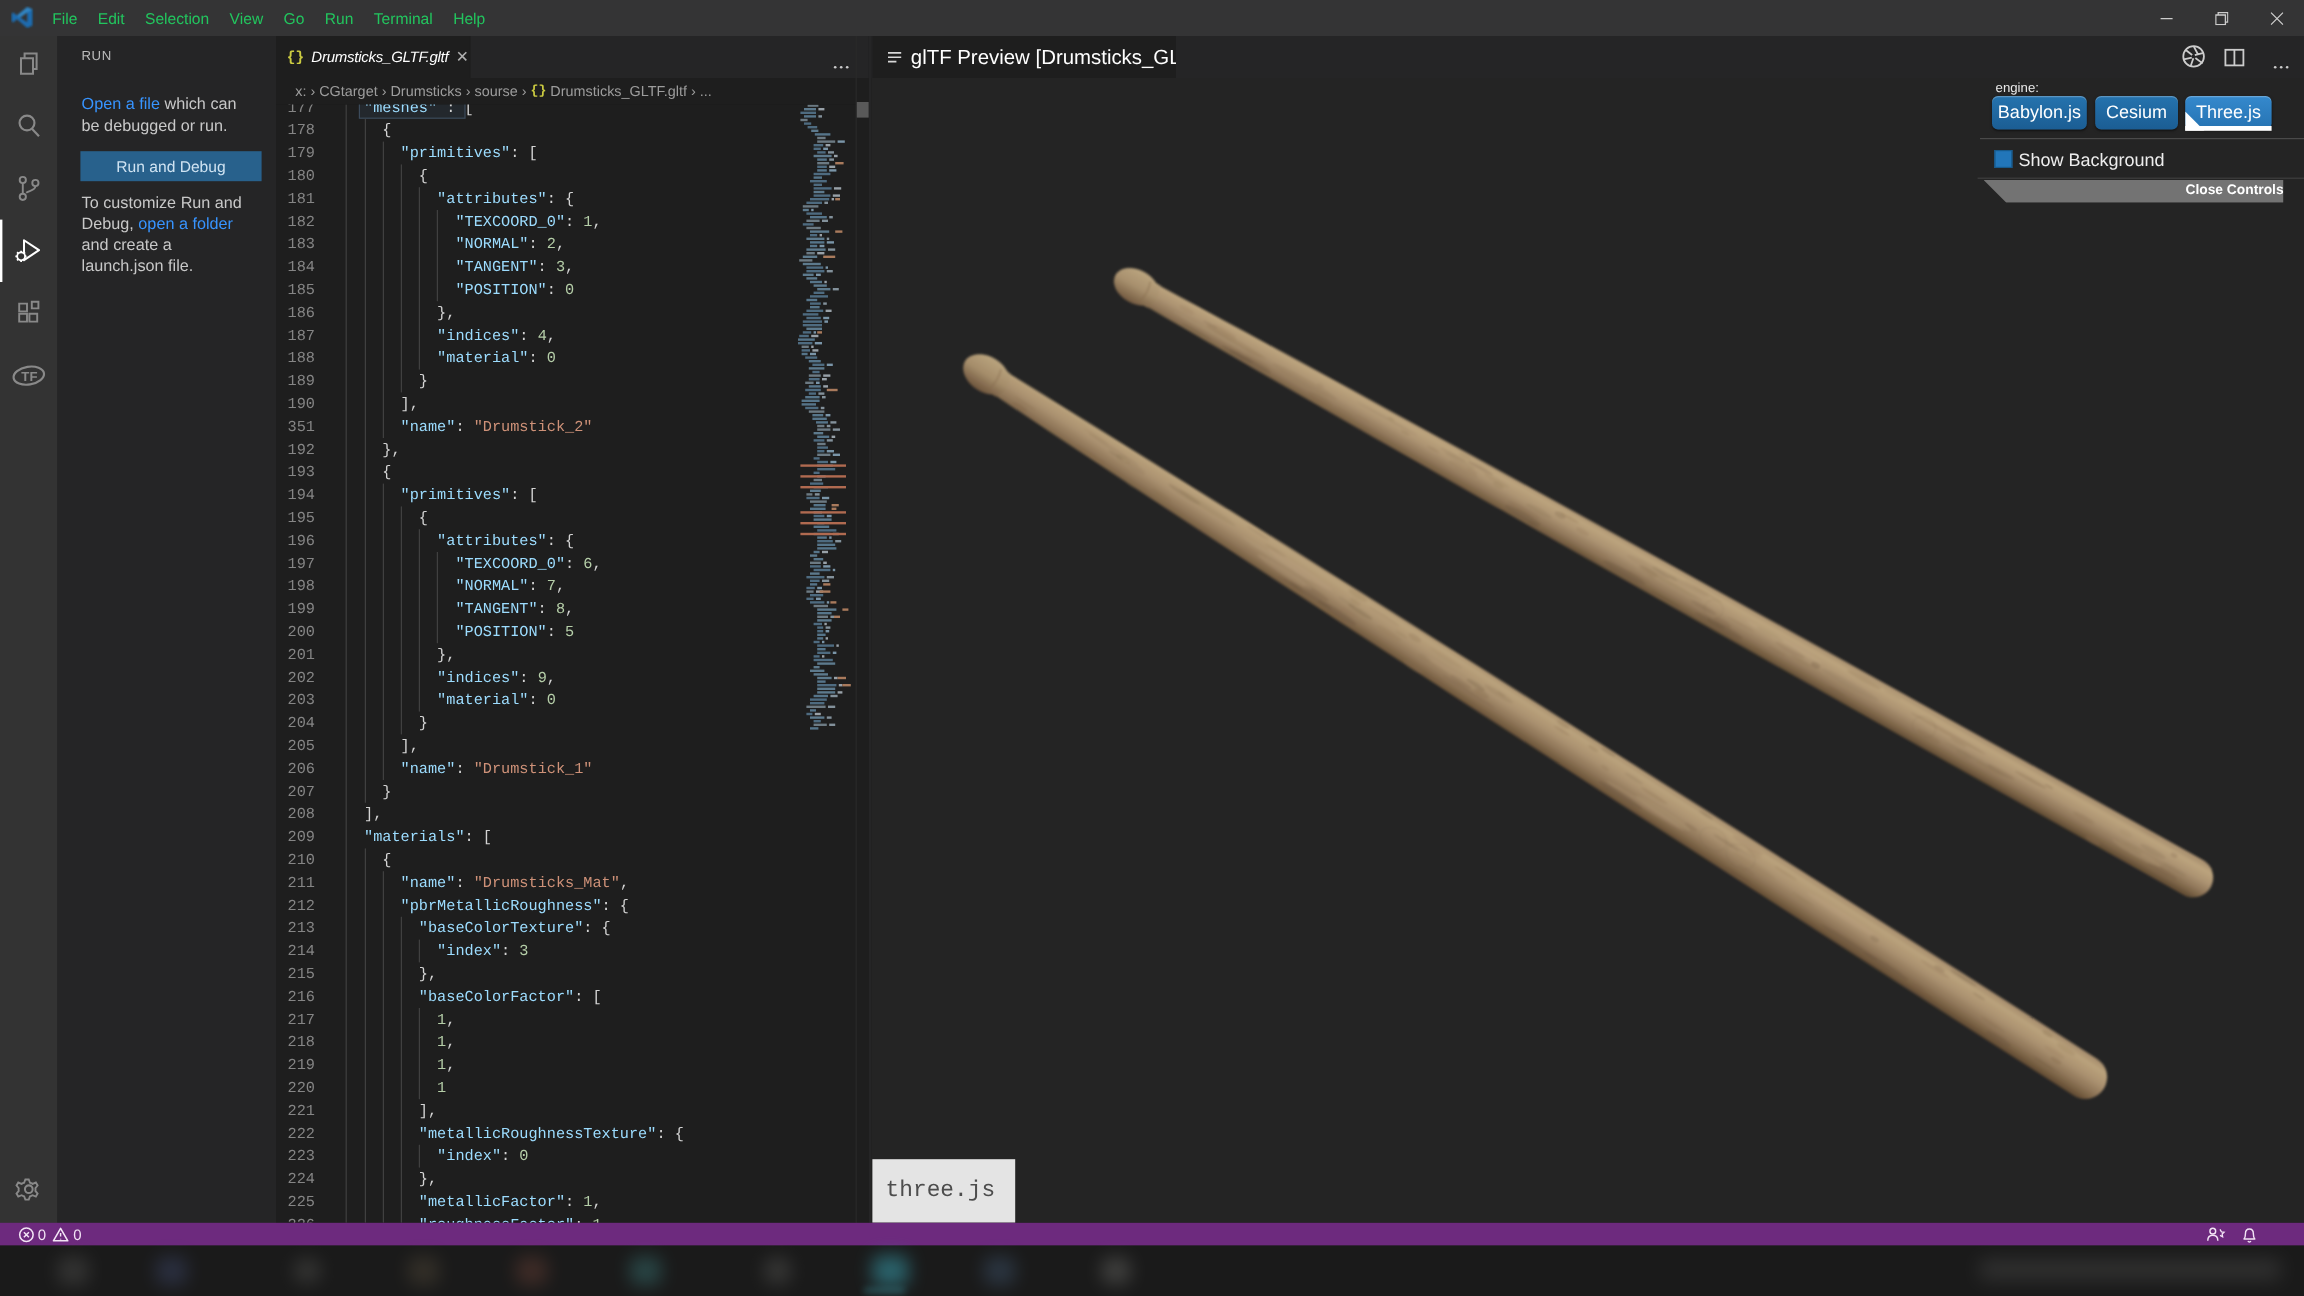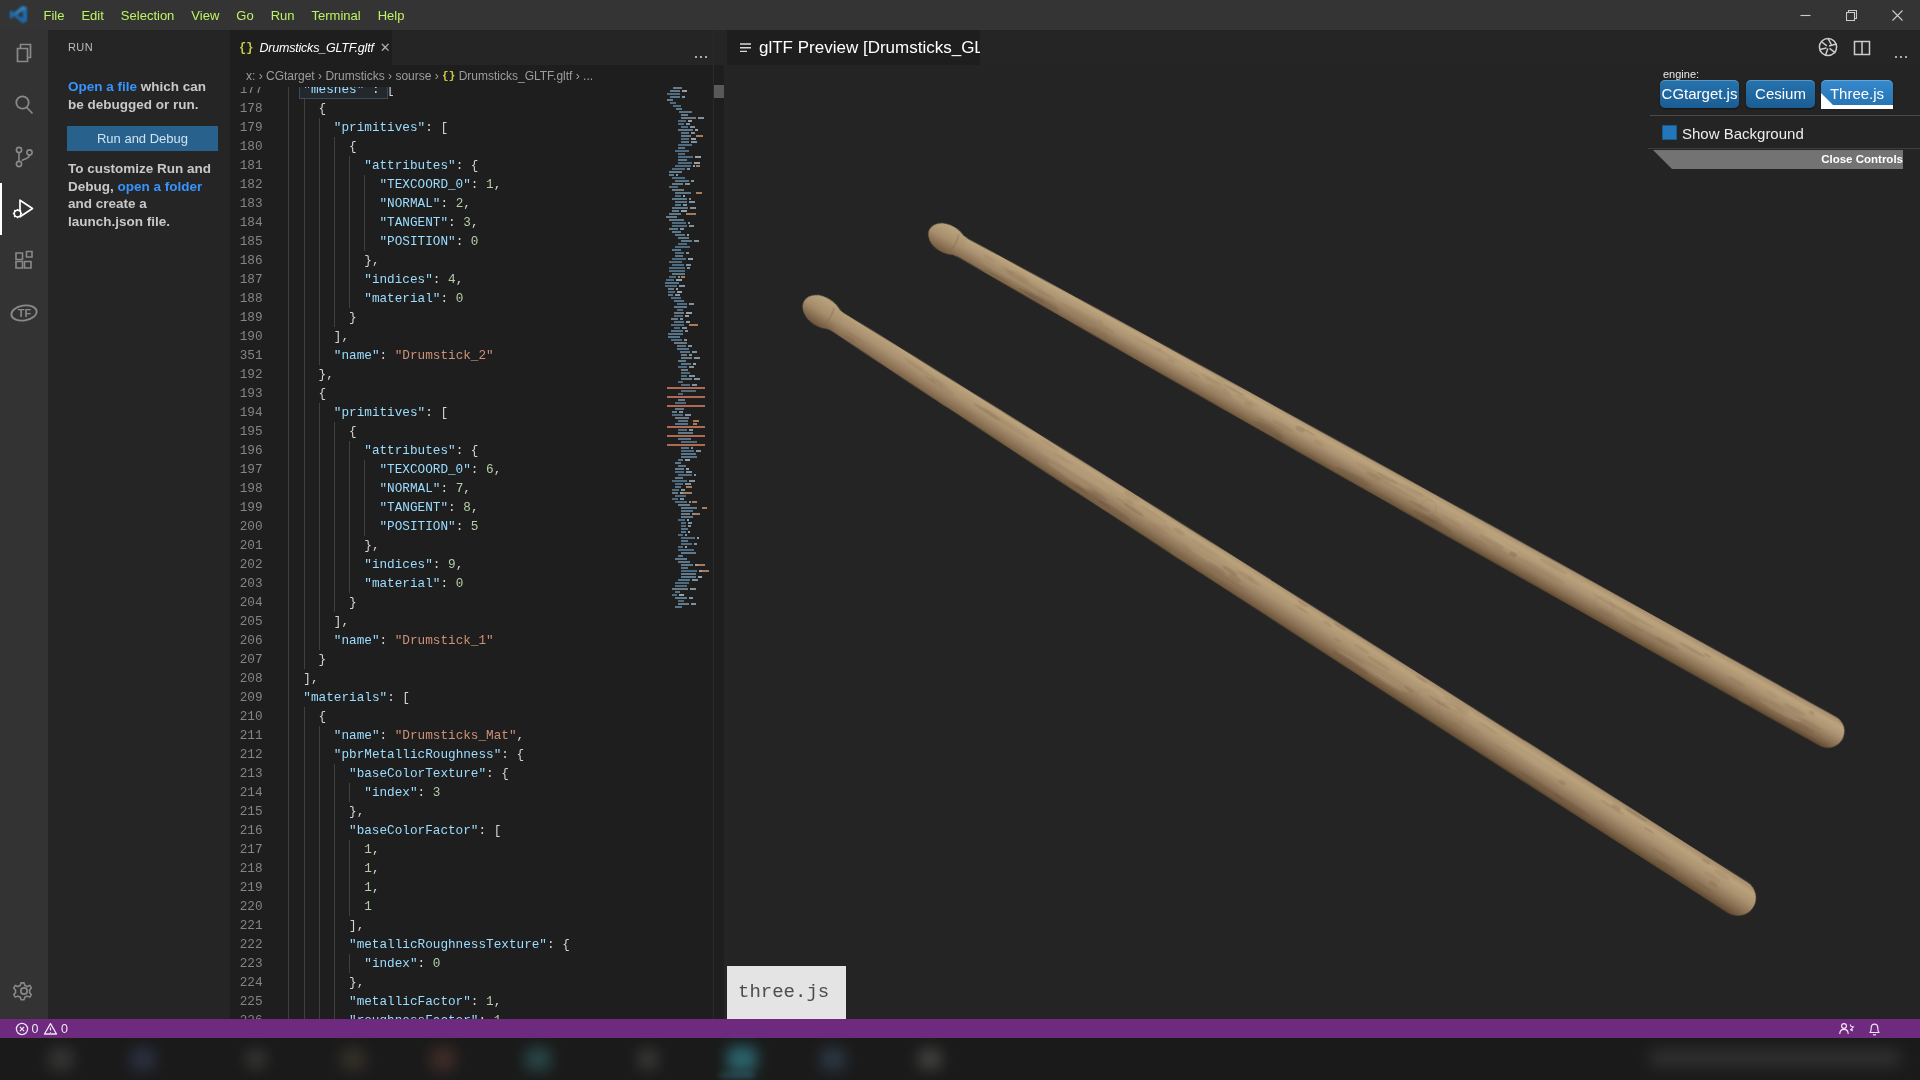--- a/index.html
+++ b/index.html
@@ -1,29 +1,29 @@
 <!DOCTYPE html>
 <html><head><meta charset="utf-8"><style>
 * { margin:0; padding:0; box-sizing:border-box; }
 html,body { width:1920px; height:1080px; overflow:hidden; background:#1a1a1a;
   font-family:"Liberation Sans", sans-serif; }
 .abs { position:absolute; }
 #titlebar { position:absolute; left:0; top:0; width:1920px; height:30px; background:#343435; }
 #menus { position:absolute; left:35px; top:0; height:30px; display:flex; align-items:center;
-  color:#bef264; font-size:13px; }
+  color:#22c55e; font-size:13px; }
 #menus span { padding:0 8.5px; }
 #wtitle { position:absolute; top:0; left:660px; width:600px; height:30px; line-height:30px;
   text-align:center; color:#cccccc; font-size:12.5px; }
 .wbtn { position:absolute; top:0; width:46px; height:30px; display:flex; align-items:center; justify-content:center; }
 #activitybar { position:absolute; left:0; top:30px; width:48px; height:990px; background:#333333;padding-left:22px; }
 .aicon { position:absolute; left:11px; }
 #sidebar { position:absolute; left:48px; top:30px; width:182px; height:990px; background:#252526;
   color:#cccccc; }
 #sidebar .hdr { position:absolute; left:20px; top:11px; font-size:11px; color:#bbbbbb; letter-spacing:0.4px; }
-#sidebar .body { position:absolute; left:20px; top:48px; width:156px; font-size:13.5px; line-height:17.5px; color:#c8c8c8;font-weight:bold; }
+#sidebar .body { position:absolute; left:20px; top:48px; width:156px; font-size:13.5px; line-height:17.5px; color:#c8c8c8; }
 a.lnk { color:#3794ff; text-decoration:none; }
 #runbtn { position:absolute; left:19px; top:96px; width:151px; height:25px; background:#28618c;
   color:#cfe3f2; font-size:13px; text-align:center; line-height:25px; }
 #tabsL { position:absolute; left:230px; top:30px; width:494px; height:35px; background:#252526; }
 .tab { position:absolute; top:0; height:35px; background:#1e1e1e; display:flex; align-items:center; white-space:nowrap; overflow:hidden; }
 #breadcrumb { position:absolute; left:230px; top:65px; width:494px; height:22px; background:#1e1e1e;
   color:#9d9d9d; font-size:12px; display:flex; align-items:center; }
 #editor { position:absolute; left:230px; top:87px; width:494px; height:932px; background:#1e1e1e; overflow:hidden; }
 #code { position:absolute; left:0px; top:-7px; font-family:"Liberation Mono", monospace;
   font-size:12.7px; color:#d4d4d4; white-space:nowrap; }
@@ -770,21 +770,21 @@
           <ellipse cx="327" cy="9.6" rx="21" ry="1.9" fill="#64503a" opacity="0.25"></ellipse>
           <ellipse cx="719" cy="0" rx="12" ry="8.9" fill="none" stroke="#77604a" stroke-width="1.1" opacity="0.12"></ellipse>
           <ellipse cx="746" cy="0" rx="13" ry="9.0" fill="none" stroke="#77604a" stroke-width="1.1" opacity="0.12"></ellipse>
         </g>
     <ellipse cx="0" cy="0" rx="21" ry="14.8" fill="url(#tip2)"></ellipse>
     <path d="M 8,-10.7 Q 13,-12.3 18,-10.8 L 18,10.8 Q 13,12.3 8,10.7 Z" fill="url(#tip2)"></path>
     <path d="M 8,-10.1 Q 11.5,0 8,10.1" stroke="#866c4e" stroke-width="1.3" fill="none" opacity="0.55"></path>
   </g>
 </svg>
   <div class="abs" style="left:937px;top:3px;color:#e8e8e8;font-size:11px">engine:</div>
-  <div class="engbtn" style="left:934px;width:79px">CGtarget.js</div>
+  <div class="engbtn" style="left:934px;width:79px">Babylon.js</div>
   <div class="engbtn" style="left:1020px;width:69px">Cesium</div>
   <div class="engbtn" style="left:1095px;width:72px;background:linear-gradient(#3589cd,#2573b2)">Three.js</div>
   <div class="abs" style="left:1095px;top:40px;width:72px;height:4px;background:#ffffff"></div>
   <svg class="abs" style="left:1095px;top:28px" width="17" height="16">
       <path d="M0 16 L0 0 L16 16 Z" fill="#ffffff"></path>
     </svg>
   <div class="abs" style="left:924px;top:50px;width:270px;height:1px;background:#4a4a4a"></div>
   <div class="abs" style="left:936px;top:60px;width:15px;height:15px;background:#2276b9;border:1px solid #175a8c"></div>
   <div class="abs" style="left:956px;top:60px;color:#ededed;font-size:15px">Show Background</div>
   <div class="abs" style="left:922px;top:82.5px;width:272px;height:1px;background:#3f3f3f"></div>

